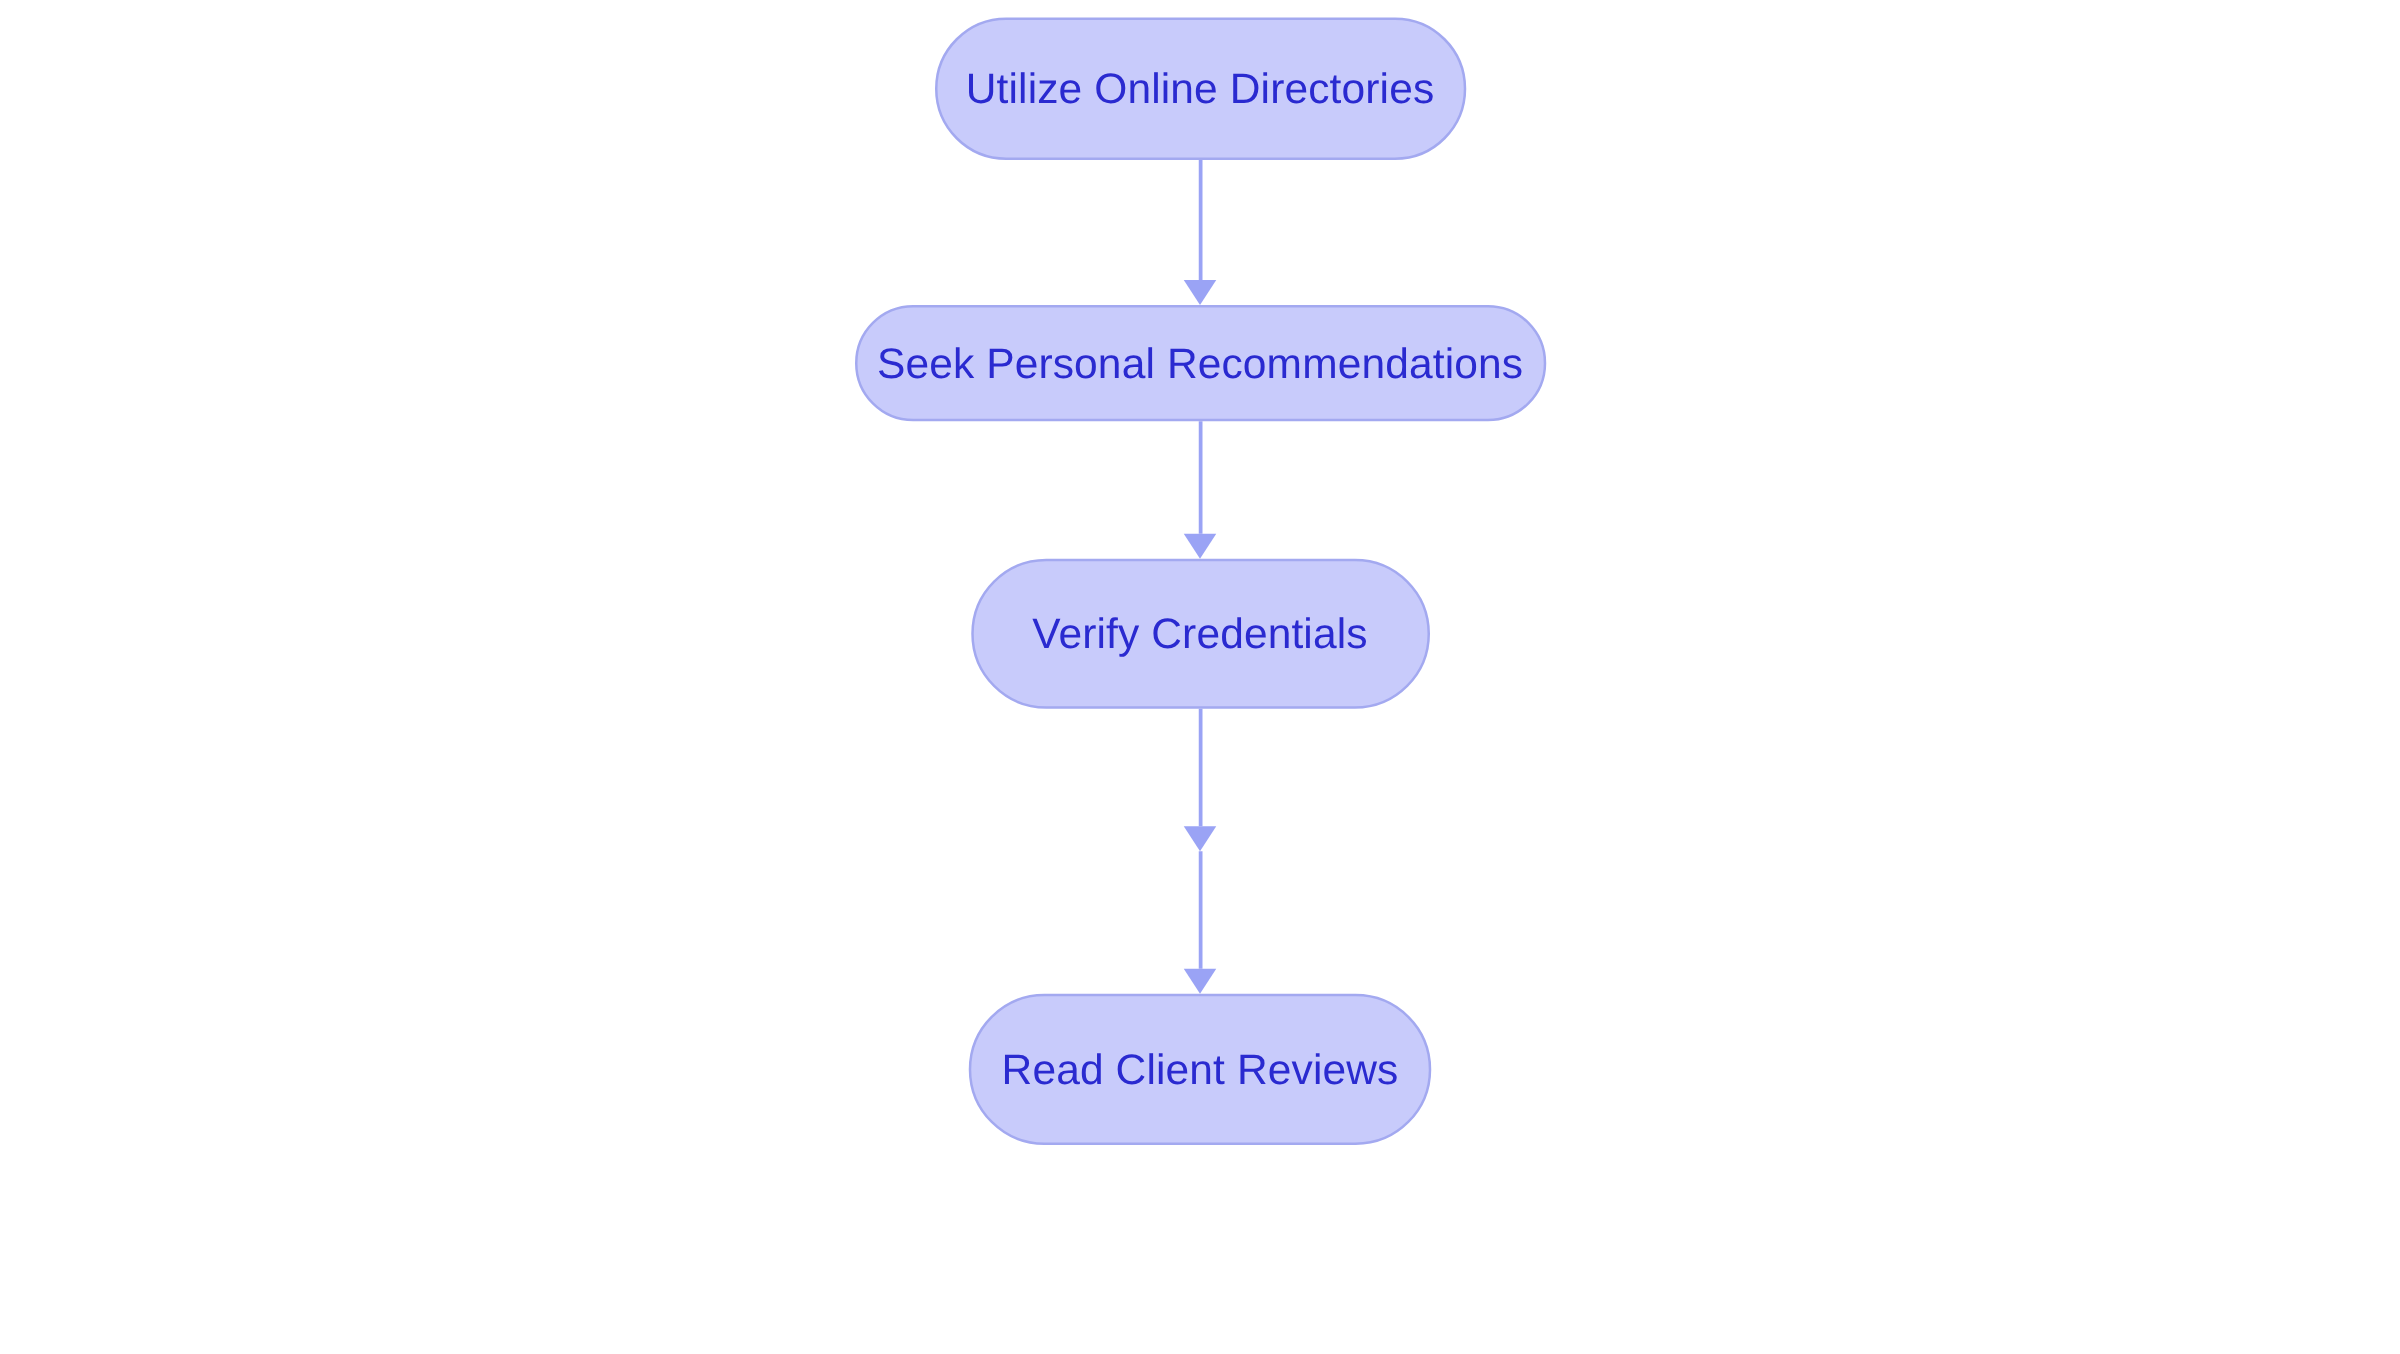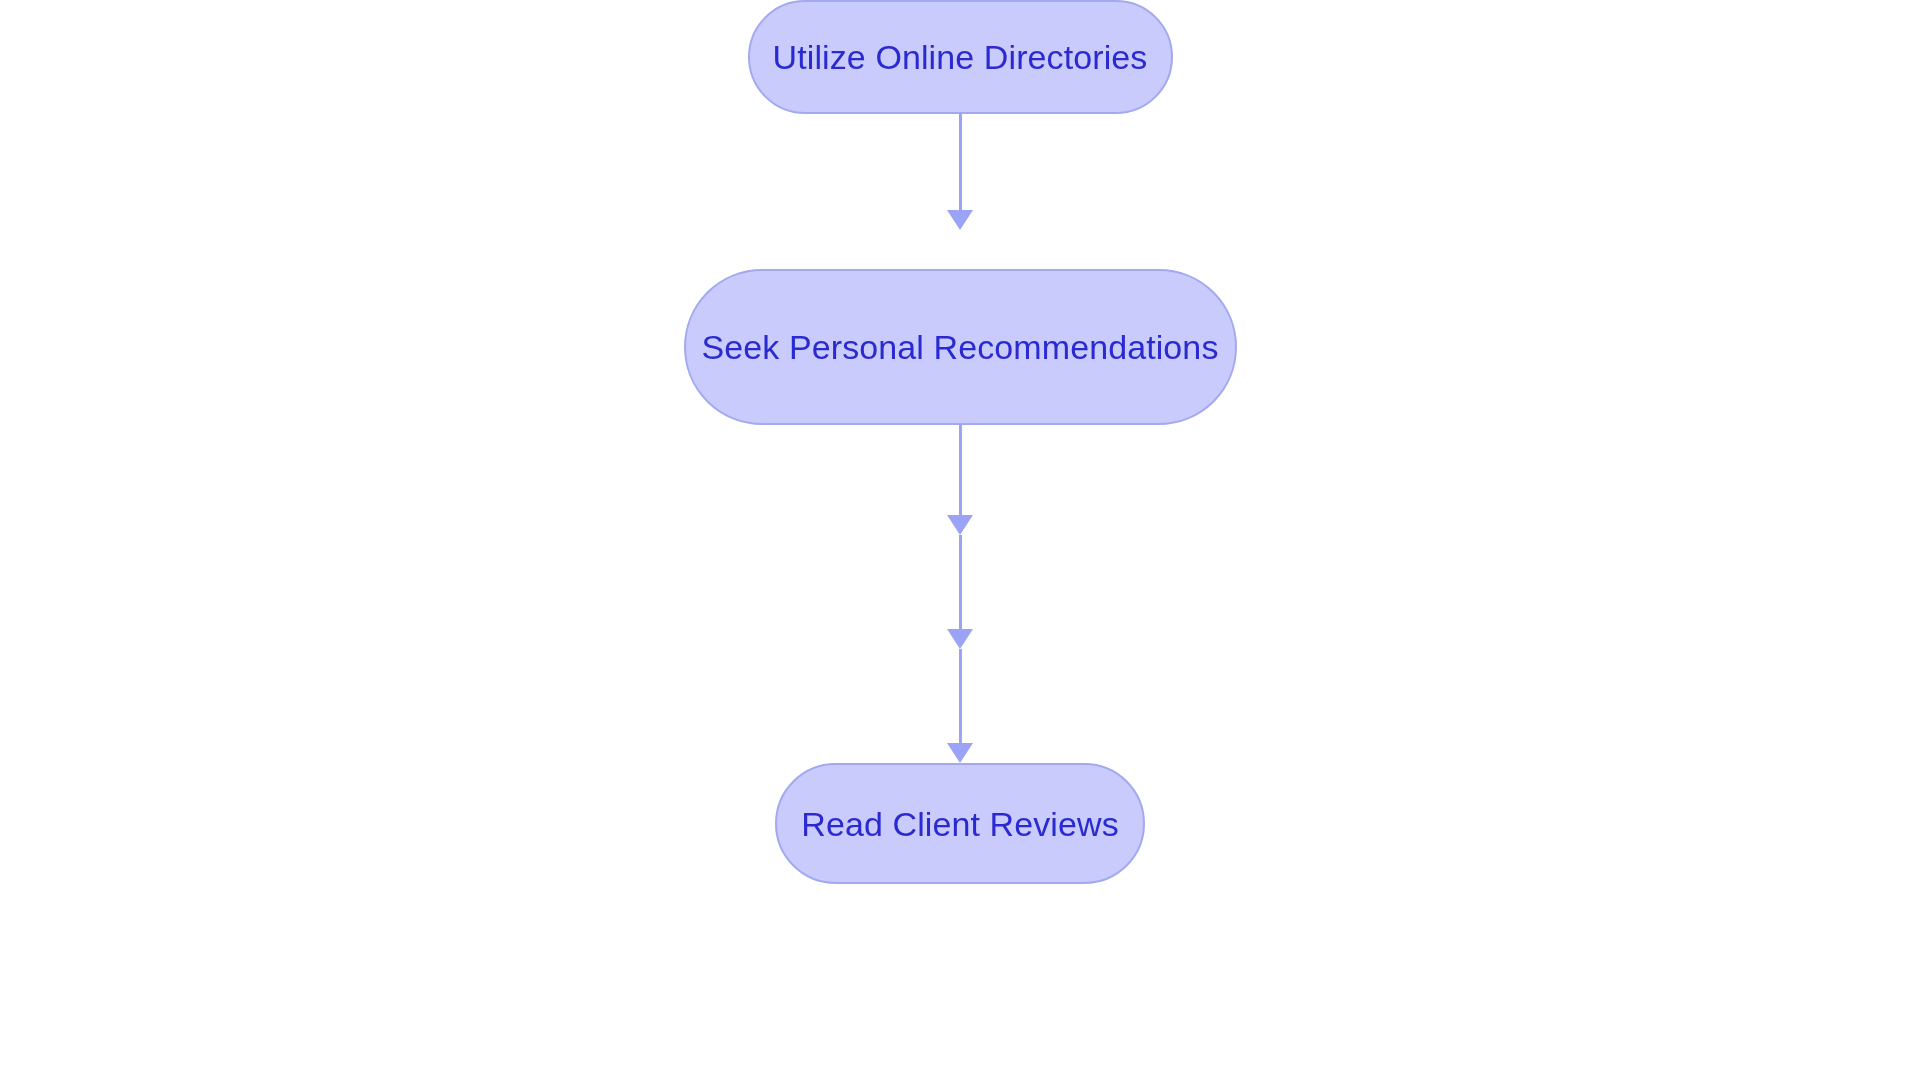--- a/index.html
+++ b/index.html
@@ -47,22 +47,22 @@
     letter-spacing: 0.1px;
     white-space: nowrap;
     text-align: center;
     padding: 0 44px;
   }
   .node-label {
     color: #2a2ad0;
     line-height: 1;
   }
 
-  .node-1 { width: 425px; height: 114px; }
-  .node-2 { width: 553px; height: 156px; margin-top: 39px; }
+  .node-1 { width: 425px; height: 114px; margin-top: 14px; }
+  .node-2 { width: 553px; height: 93px; }
   .node-3 { width: 367px; height: 120px; }
   .node-4 { width: 405px; height: 120px; }
   .node-5 { width: 370px; height: 121px; text-align: center; }
 
   
   .connector {
     position: relative;
     width: 26px;
     display: flex;
     flex-direction: column;
@@ -105,20 +105,23 @@
 
     <div class="node node-2">
       <span class="node-label">Seek Personal Recommendations</span>
     </div>
 
     <div class="connector conn-2">
       <div class="conn-line"></div>
       <div class="conn-arrow"></div>
     </div>
 
+    <div class="node node-3">
+      <span class="node-label">Verify Credentials</span>
+    </div>
 
     <div class="connector conn-3">
       <div class="conn-line"></div>
       <div class="conn-arrow"></div>
     </div>
 
 
     <div class="connector conn-4">
       <div class="conn-line"></div>
       <div class="conn-arrow"></div>

